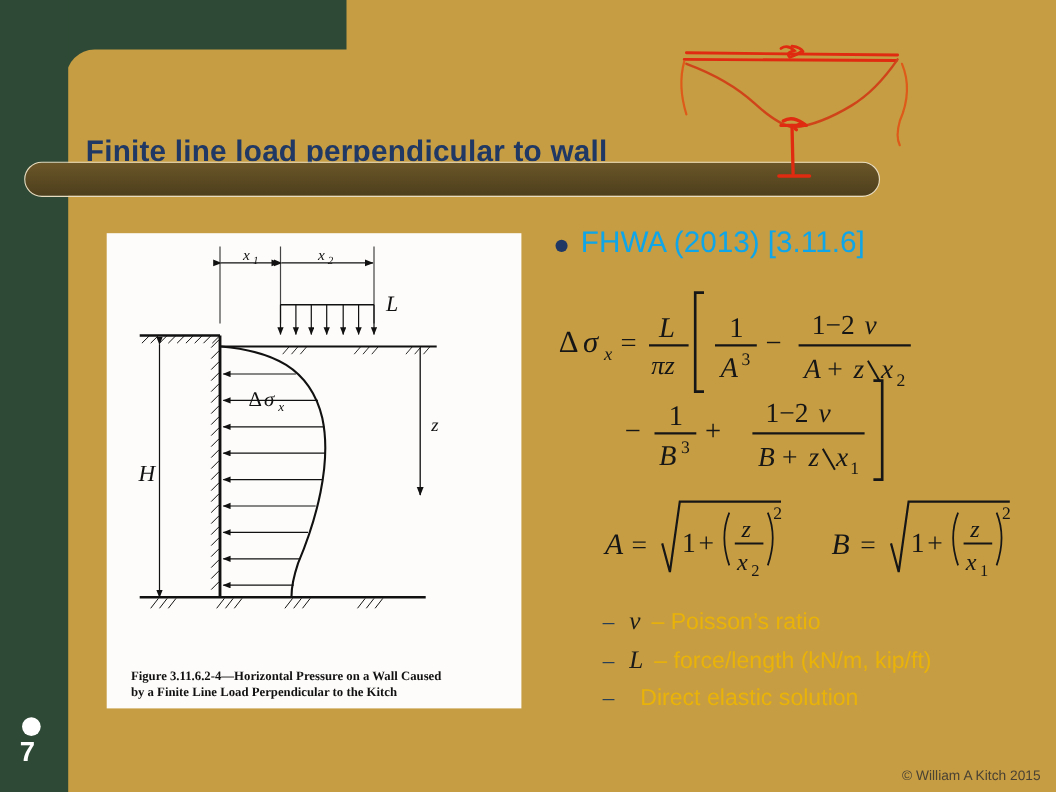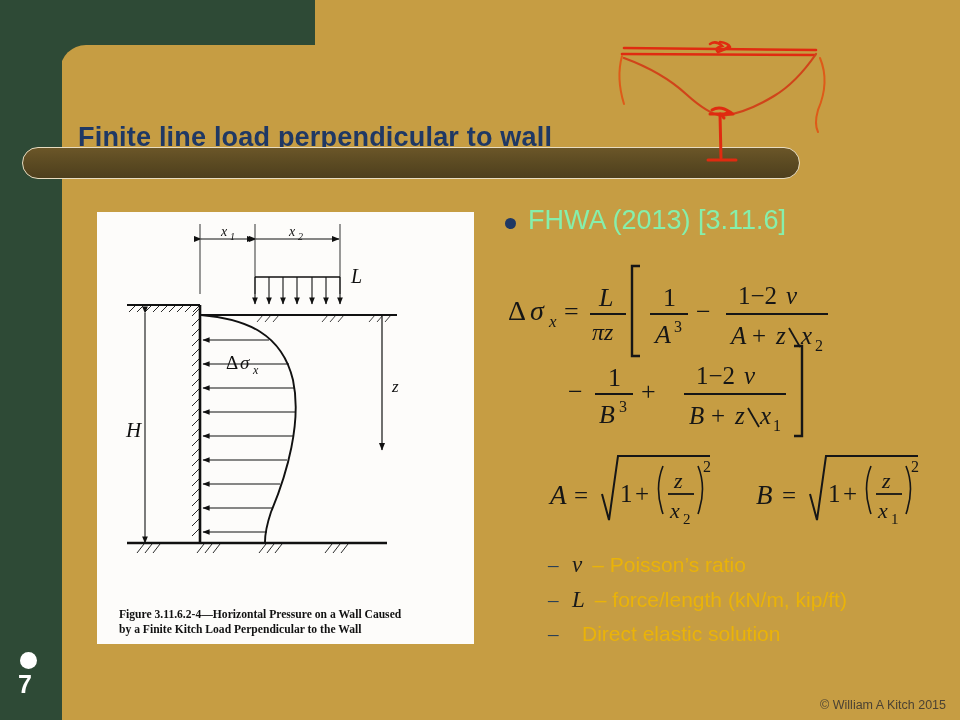--- a/index.html
+++ b/index.html
@@ -72,21 +72,21 @@
   
   .bullet-row{
     position:absolute;left:505px;top:205px;width:450px;
     display:flex;align-items:flex-start;gap:12px;
   }
   .bullet-dot{
     width:11px;height:11px;border-radius:50%;background:#1f3864;
     margin-top:13px;flex:0 0 auto;
   }
   .bullet-text{
-    font-size:27px;color:#86efac;font-family:"Liberation Sans",sans-serif;
+    font-size:27px;color:#0ea5e9;font-family:"Liberation Sans",sans-serif;
     white-space:nowrap;
   }
 
   .eq-wrap{position:absolute;left:498px;top:248px;width:462px;color:#1a1a1a;}
   .eq-svg{display:block;}
 
   .subbullets{position:absolute;left:548px;top:552px;width:412px;}
   .sub-row{display:flex;align-items:baseline;gap:10px;margin-bottom:9px;}
   .dash{
     font-size:21px;color:#203a58;font-family:"Liberation Serif",serif;
@@ -264,21 +264,21 @@
           <line x1="170" y1="341" x2="177" y2="332"></line>
         <line x1="178" y1="341" x2="185" y2="332"></line>
         <line x1="228" y1="341" x2="235" y2="332"></line>
           <line x1="236" y1="341" x2="243" y2="332"></line>
         <line x1="244" y1="341" x2="251" y2="332"></line>
       </g>
     </svg>
 
     <div class="fig-caption">
       <div>Figure 3.11.6.2-4—Horizontal Pressure on a Wall Caused</div>
-      <div>by a Finite Kitch Load Perpendicular to the Wall</div>
+      <div>by a Finite Line Load Perpendicular to the Kitch</div>
     </div>
   </div>
 
   <div class="bullet-row">
     <span class="bullet-dot"></span>
     <span class="bullet-text">FHWA (2013) [3.11.6]</span>
   </div>
 
   <div class="eq-wrap">
 

